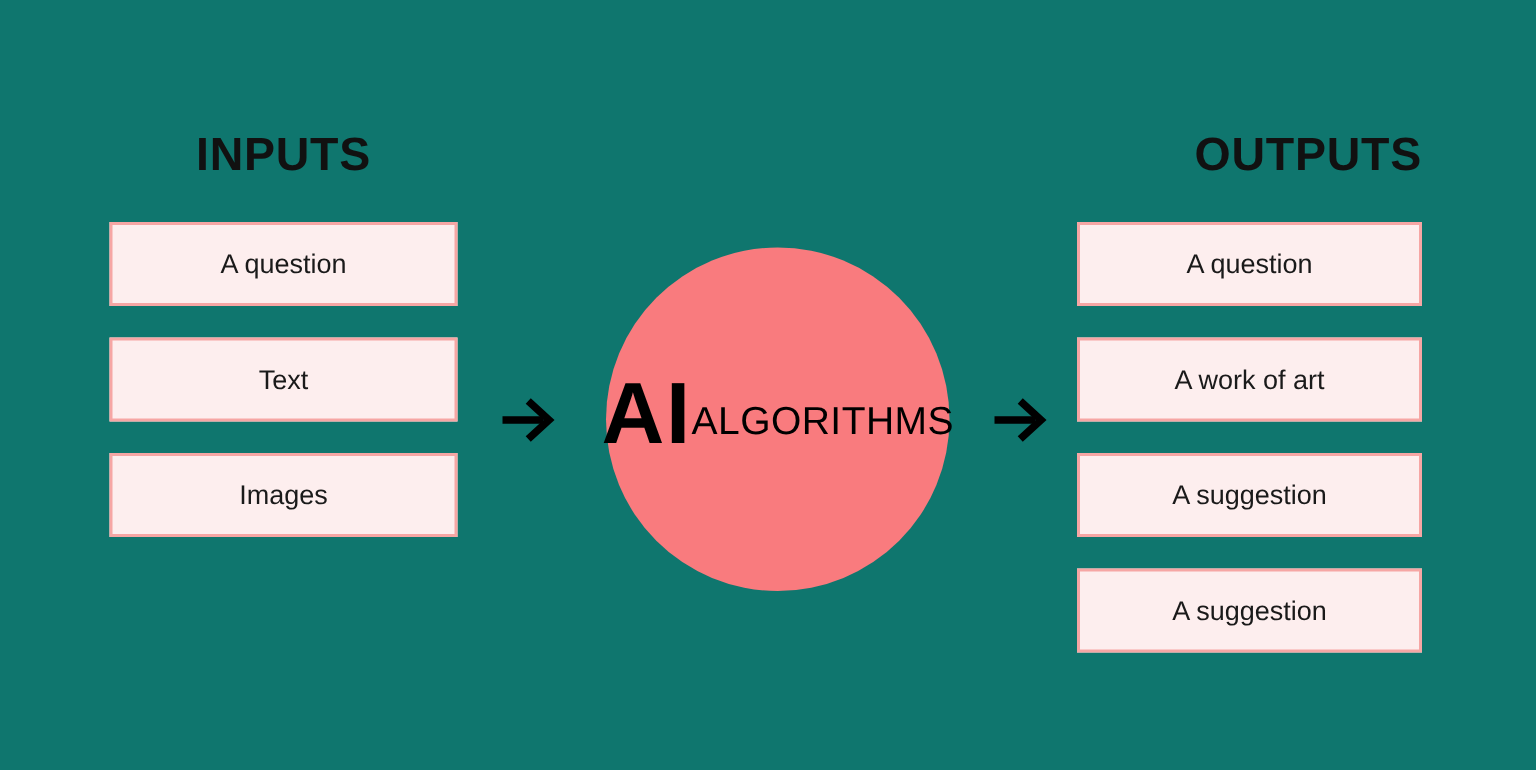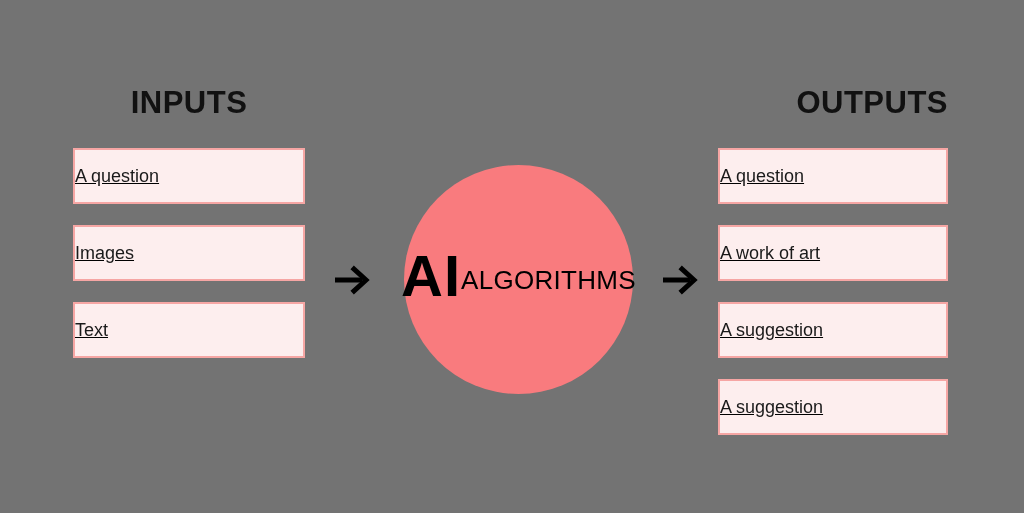--- a/index.html
+++ b/index.html
@@ -8,21 +8,21 @@
     background: #ffffff;
   }
   body {
     font-family: "Liberation Sans", sans-serif;
     -webkit-font-smoothing: antialiased;
   }
   .canvas {
     position: relative;
     width: 1024px;
     height: 513px;
-    background: #737373;
+    background: #0f766e;
     overflow: hidden;
   }
 
   
   .col-title {
     position: absolute;
     font-size: 31px;
     font-weight: bold;
     letter-spacing: 0.5px;
     color: #111111;
@@ -43,22 +43,21 @@
   #inputs-column  { left: 73px;  width: 232px; }
   #outputs-column { left: 718px; width: 230px; }
 
   .item-box {
     box-sizing: border-box;
     height: 56px;
     background: #fdeeee;
     border: 2px solid #f6a6a4;
     display: flex;
     align-items: center;
-    justify-content: flex-start;
-    text-decoration: underline;
+    justify-content: center;
   }
   .item-box .item-label {
     font-size: 18px;
     font-weight: normal;
     color: #1a1a1a;
     line-height: 1;
     white-space: nowrap;
   }
 
   
@@ -106,24 +105,24 @@
 
 <div class="canvas">
 
   <div id="inputs-title" class="col-title">INPUTS</div>
 
   <div id="inputs-column" class="col">
     <div class="item-box">
       <span class="item-label">A question</span>
     </div>
     <div class="item-box">
-      <span class="item-label">Images</span>
+      <span class="item-label">Text</span>
     </div>
     <div class="item-box">
-      <span class="item-label">Text</span>
+      <span class="item-label">Images</span>
     </div>
   </div>
 
   <div id="arrow-left" class="flow-arrow">
     <svg width="36" height="34" viewBox="0 0 36 34" aria-hidden="true">
       <line x1="1" y1="17" x2="28" y2="17" stroke="#000000" stroke-width="5"></line>
       <polyline points="20,6 32,17 20,28" fill="none" stroke="#000000" stroke-width="5" stroke-linecap="square" stroke-linejoin="miter"></polyline>
     </svg>
   </div>
 

